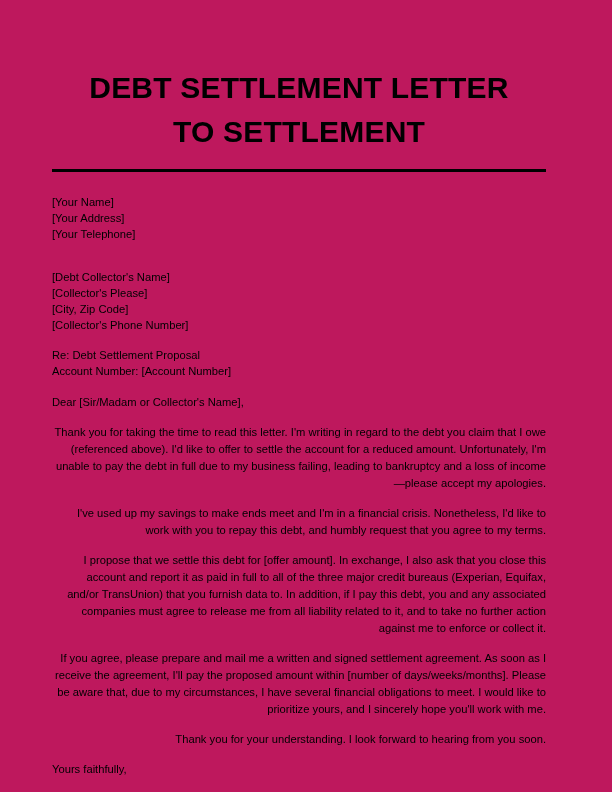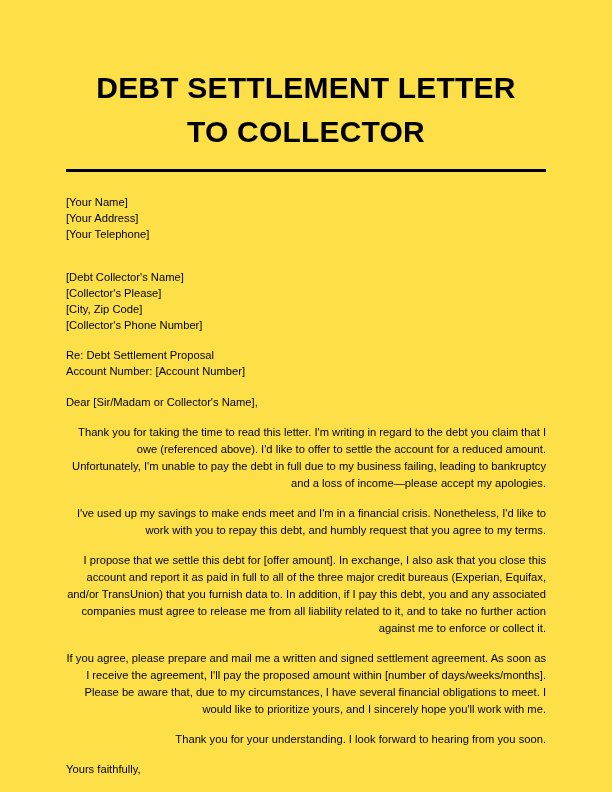--- a/index.html
+++ b/index.html
@@ -11,23 +11,23 @@
     width: 612px;
     height: 792px;
     font-family: "Liberation Sans", sans-serif;
     color: #000000;
     position: relative;
   }
   .page {
     width: 612px;
     height: 792px;
     box-sizing: border-box;
-    padding: 58px 66px 0 66px;
+    padding: 58px 66px 0 52px;
     position: relative;
-    background: #fde047;
+    background: #be185d;
   }
   .title-block {
     text-align: center;
     margin-top: 8px;
   }
   .title-line {
     font-size: 30px;
     font-weight: bold;
     letter-spacing: 0.2px;
     line-height: 1.45;
@@ -63,21 +63,21 @@
   }
   strong { font-weight: normal; }
 </style>
 </head>
 <body>
 
 <div class="page">
 
   <div class="title-block">
     <div class="title-line">DEBT SETTLEMENT LETTER</div>
-    <div class="title-line">TO COLLECTOR</div>
+    <div class="title-line">TO SETTLEMENT</div>
   </div>
   <hr class="title-rule">
 
   <div class="body-block">
 
     <div class="group">
       <div class="bold-line">[Your Name]</div>
       <div class="bold-line">[Your Address]</div>
       <div class="bold-line">[Your Telephone]</div>
     </div>

